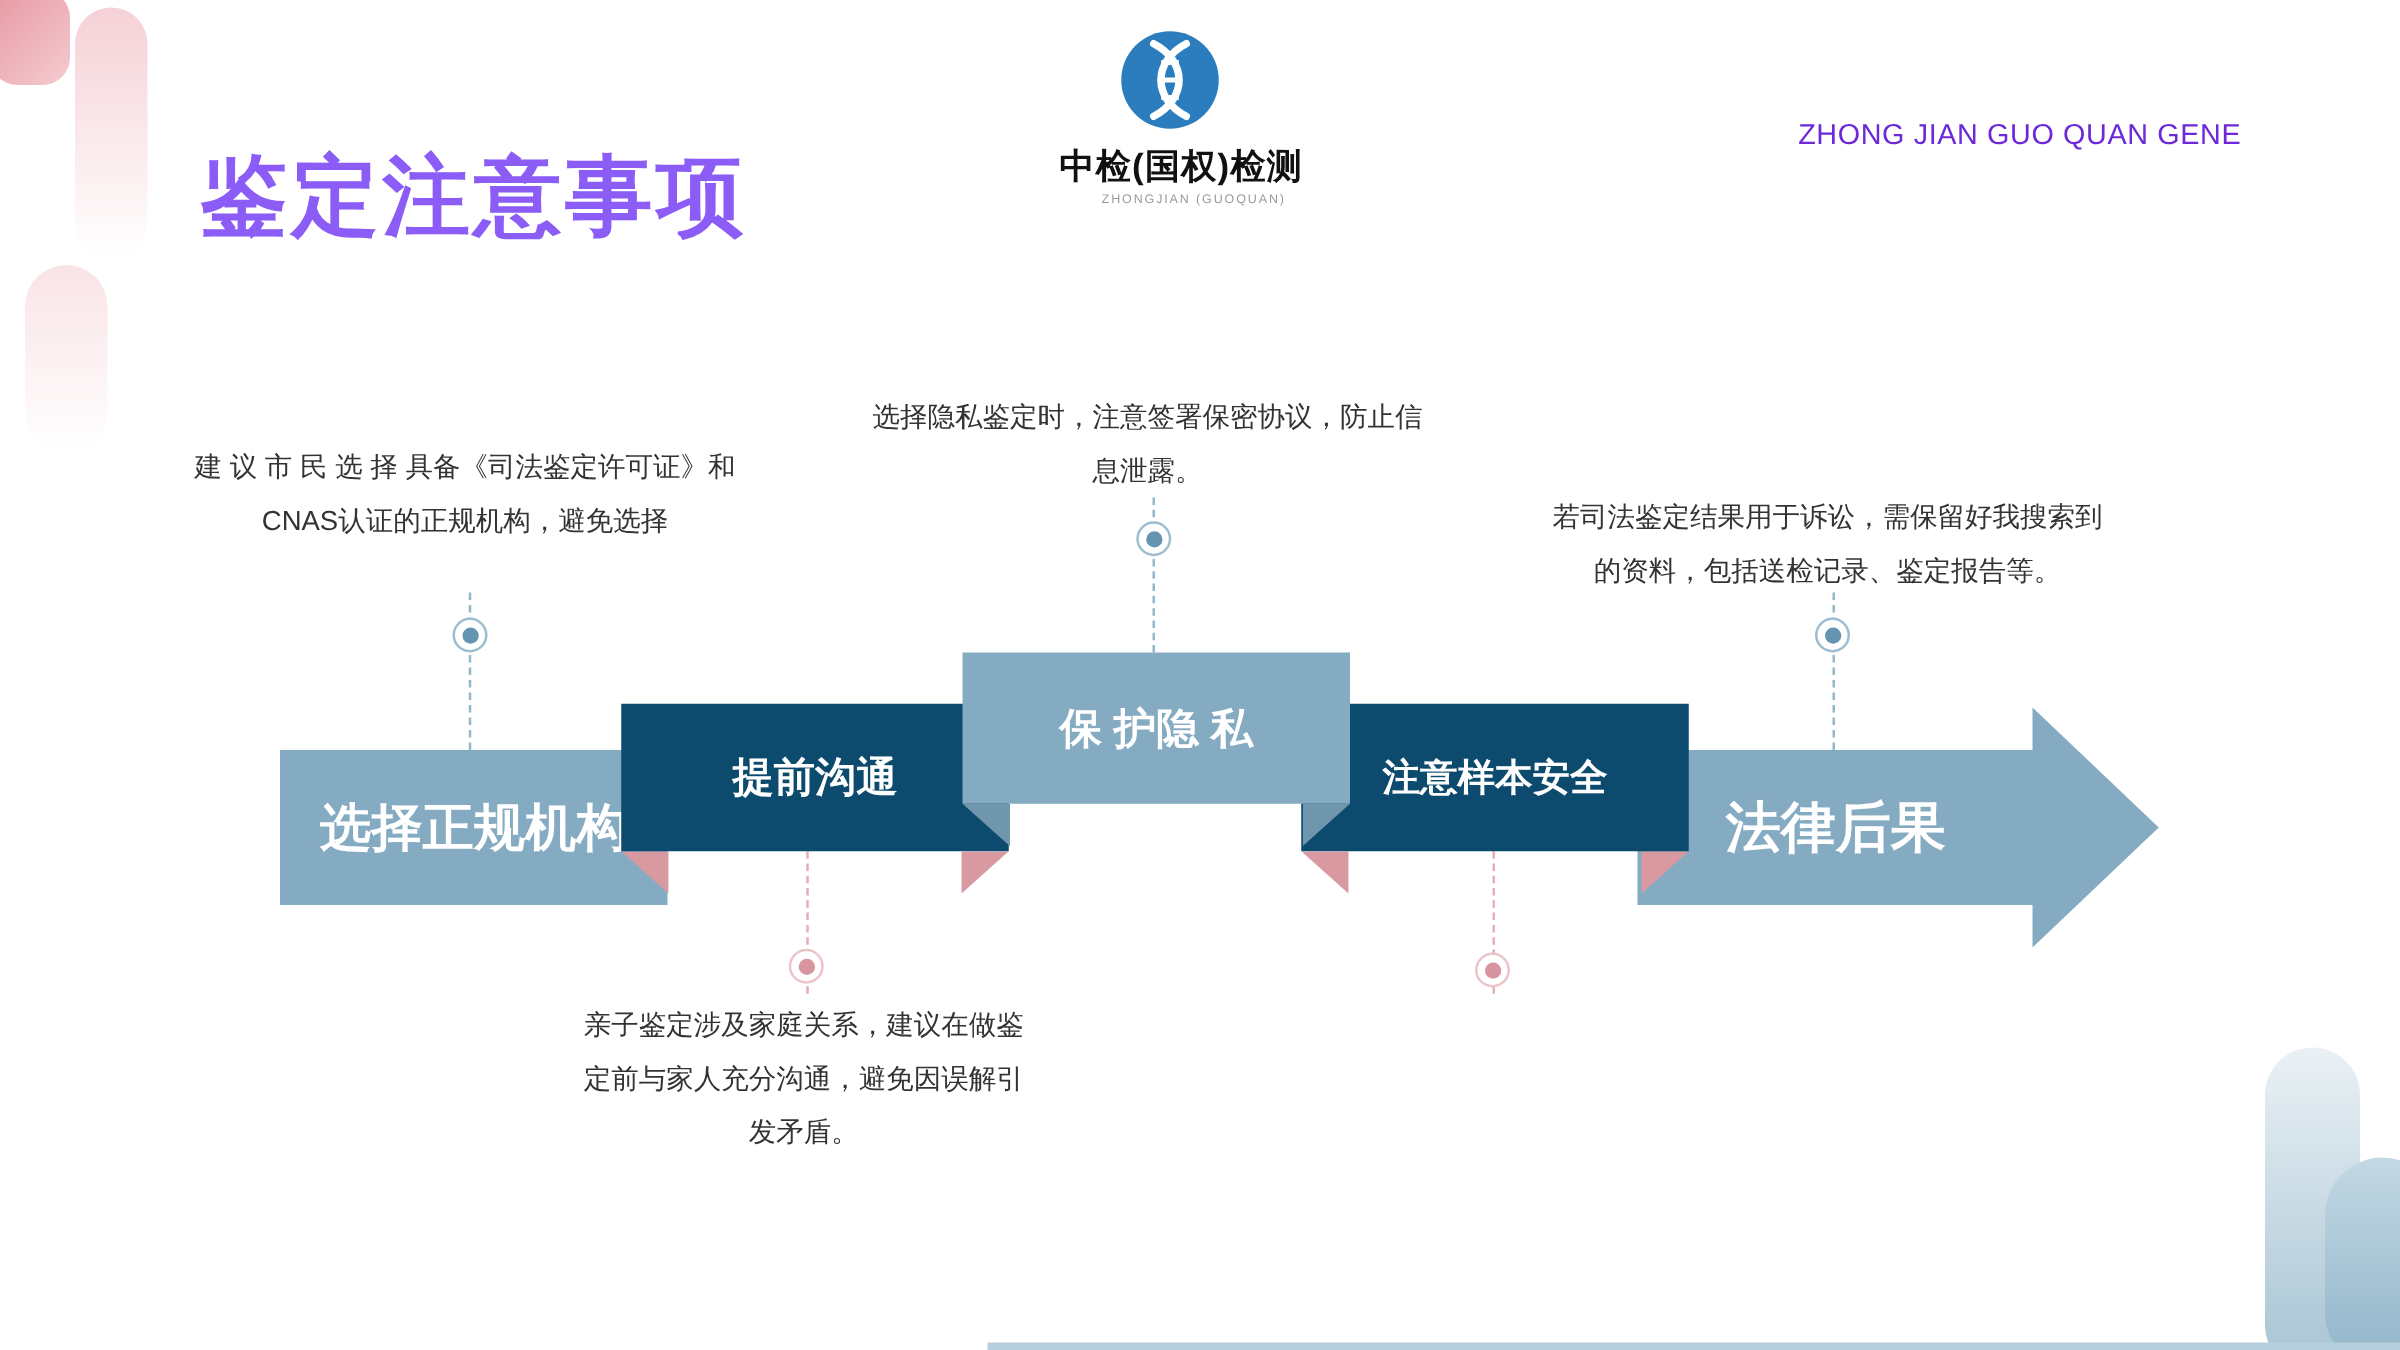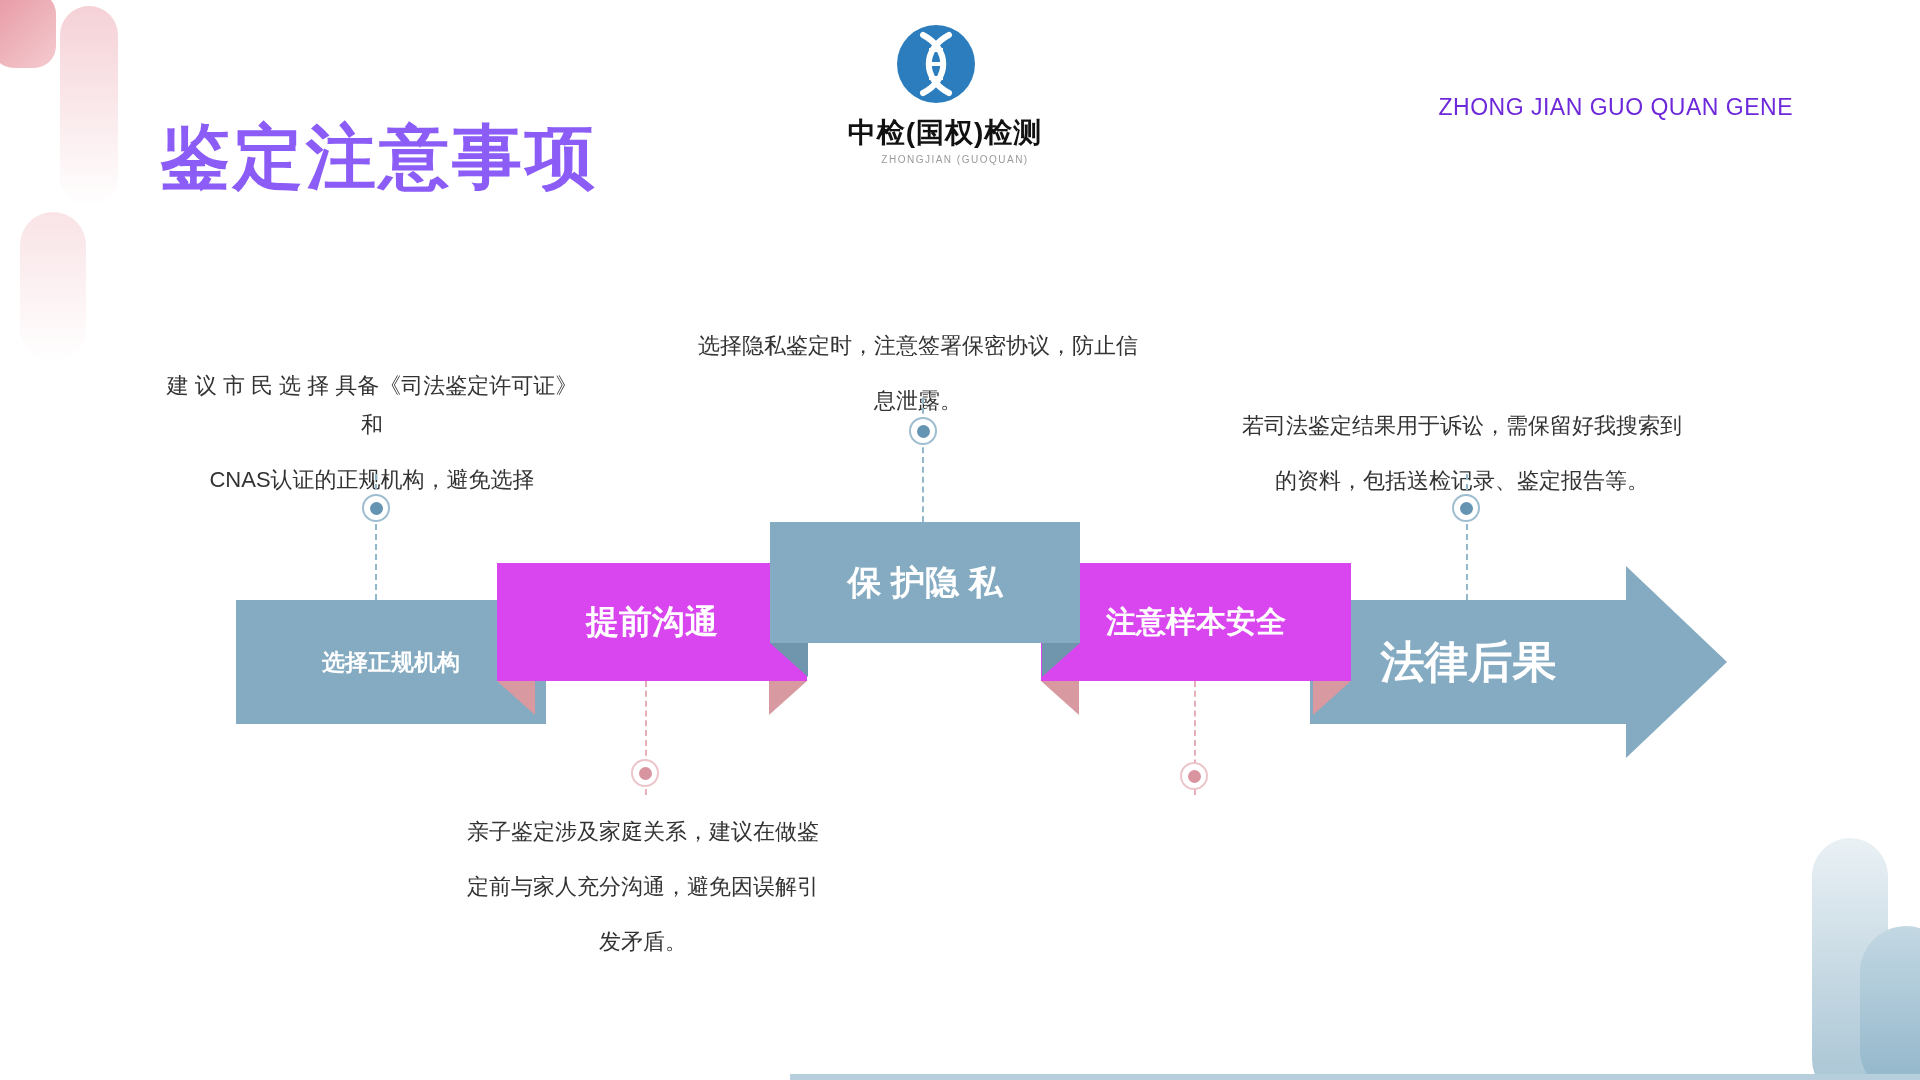--- a/index.html
+++ b/index.html
@@ -25,21 +25,21 @@
     letter-spacing:3px;color:#8b5cf6;white-space:nowrap;}
   .logo-icon{position:absolute;left:896px;top:21px;width:80px;height:84px;}
   .logo-cn{position:absolute;left:795px;top:114px;width:300px;text-align:center;
     font-size:28px;font-weight:800;color:#111;letter-spacing:1px;white-space:nowrap;}
   .logo-en{position:absolute;left:805px;top:154px;width:300px;text-align:center;
     font-size:10px;color:#9a9a9a;letter-spacing:1.5px;white-space:nowrap;}
   .brand-right{position:absolute;right:127px;top:94px;font-size:23px;color:#6d28d9;
     letter-spacing:0.5px;white-space:nowrap;}
   
   .note{position:absolute;text-align:center;color:#333;font-size:22px;line-height:39px;}
-  .note p{margin:16px;}
+  .note p{margin:4px;}
   .note-1{left:142px;top:350px;width:460px;}
   .note-3{left:678px;top:310px;width:480px;}
   .note-5{left:1212px;top:390px;width:500px;}
   .note-2{left:433px;top:796px;width:420px;}
   .note-4{left:986px;top:796px;width:420px;}
   
   .conn{position:absolute;width:0;}
   .conn-blue{border-left:2px dashed #93b7cb;}
   .conn-pink{border-left:2px dashed #e6aeb6;}
   .conn-1{left:375px;top:474px;height:126px;}
@@ -56,22 +56,22 @@
   .ring-pink .dot{background:#d9959f;}
   .ring-1{left:362px;top:494px;}
   .ring-3{left:909px;top:417px;}
   .ring-5{left:1452px;top:494px;}
   .ring-2{left:631px;top:759px;}
   .ring-4{left:1180px;top:762px;}
   
   .step{position:absolute;display:flex;align-items:center;justify-content:center;
     color:#ffffff;font-weight:700;white-space:nowrap;text-align:center;}
   .step-blue{background:#84abc1;}
-  .step-pink{background:#d946ef;}
-  .step-1{left:224px;top:600px;width:310px;height:124px;z-index:1;font-size:23px;margin-left:12px;}
+  .step-pink{background:#0c4a6e;}
+  .step-1{left:224px;top:600px;width:310px;height:124px;z-index:1;font-size:41px;}
   .step-2{left:497px;top:563px;width:310px;height:118px;z-index:3;font-size:33px;}
   .step-3{left:770px;top:522px;width:310px;height:121px;z-index:5;font-size:34px;}
   .step-4{left:1041px;top:563px;width:310px;height:118px;z-index:3;font-size:30px;}
   .step-5{left:1310px;top:600px;width:317px;height:124px;z-index:1;font-size:44px;}
   .arrow-head{position:absolute;left:1626px;top:566px;width:0;height:0;z-index:1;
     border-left:101px solid #84abc1;border-top:96px solid transparent;border-bottom:96px solid transparent;}
   .fold{position:absolute;width:38px;height:34px;}
   .fold-blue{background:#6f96ac;}
   .fold-pink{background:#d999a1;}
   .tri-right{clip-path:polygon(0 0,100% 0,100% 100%);}

